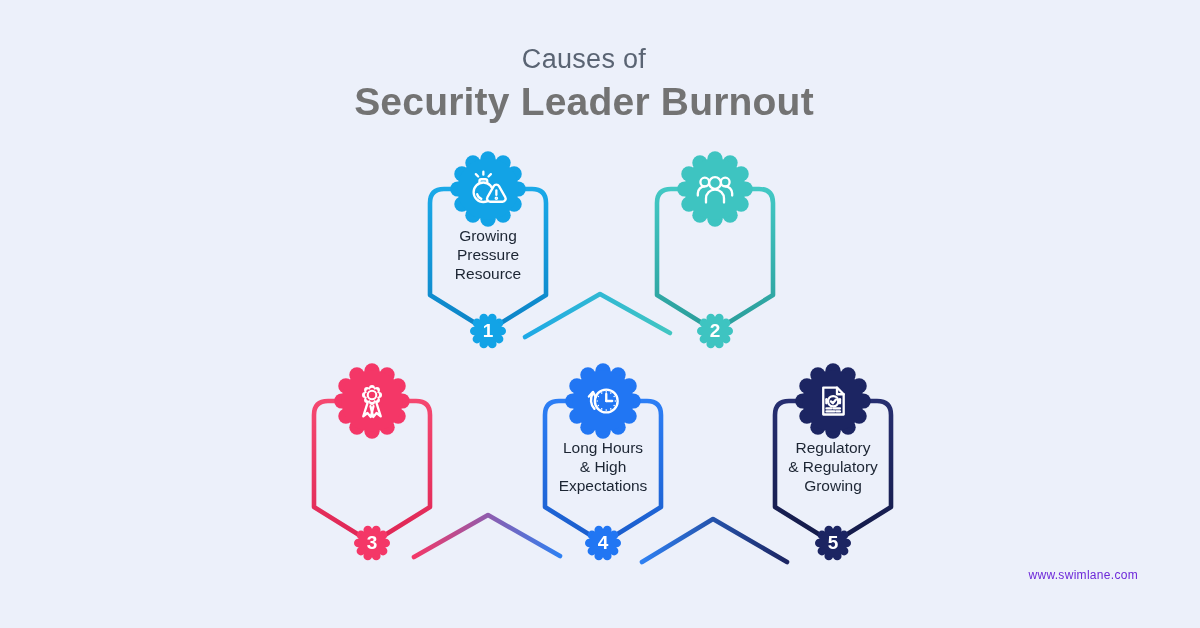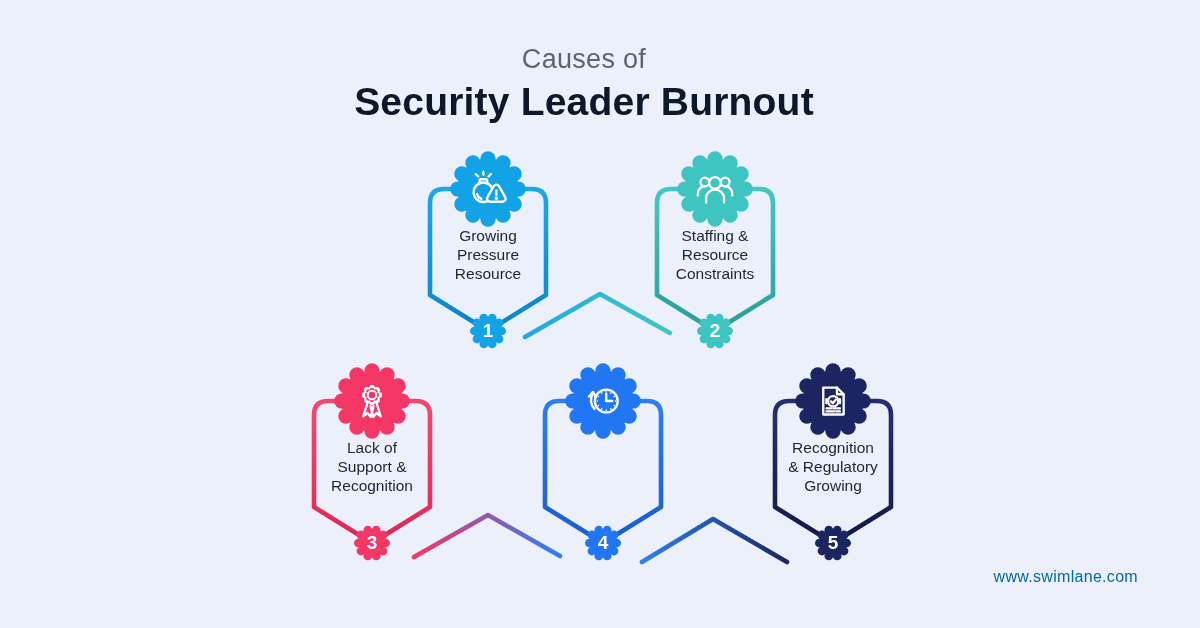--- a/index.html
+++ b/index.html
@@ -2,21 +2,21 @@
 <html><head>
 <meta charset="utf-8">
 <style>
   * { margin:0; padding:0; box-sizing:border-box; }
   html,body { width:1200px; height:628px; }
   body { font-family:"Liberation Sans","DejaVu Sans",sans-serif; }
   .canvas { position:relative; width:1200px; height:628px; background:#ECF0FA; overflow:hidden; }
 
   .title-block { position:absolute; top:44px; left:0; width:1168px; text-align:center; }
   .title-eyebrow { font-size:27px; font-weight:400; color:#5A6473; letter-spacing:.3px; }
-  .title-main { margin-top:5px; font-size:39px; font-weight:700; color:#0f172a; letter-spacing:.2px; }
+  .title-main { margin-top:5px; font-size:39px; font-weight:700; color:#737373; letter-spacing:.2px; }
 
   .connectors { position:absolute; left:0; top:0; width:1200px; height:628px; z-index:1; }
 
   .card { position:absolute; width:124px; height:208px; z-index:2; }
   .card-outline { position:absolute; left:0; top:27px; width:124px; height:158px; }
   .icon-badge { position:absolute; left:23px; top:0; width:78px; height:78px; z-index:3; }
   .card-label { position:absolute; left:-8px; top:76px; width:140px; height:56px;
                 display:flex; flex-direction:column; align-items:center; justify-content:center;
                 text-align:center; font-size:15.5px; line-height:19px; font-weight:500;
                 color:#1C2533; z-index:3; }
@@ -28,21 +28,21 @@
 
   .card1 { left:426px; top:150px; }
   .card2 { left:653px; top:150px; }
   .card3 { left:310px; top:362px; }
   .card4 { left:541px; top:362px; }
   .card5 { left:771px; top:362px; }
 
   .icon-stroke { stroke:#FFFFFF; stroke-width:2.5; fill:none; stroke-linecap:round; stroke-linejoin:round; }
   .outline-path { fill:none; stroke-width:4.6; stroke-linecap:round; stroke-linejoin:round; }
 
-  .footer-url { position:absolute; top:568px; right:62px; font-size:16px; color:#0369a1; letter-spacing:.3px; }
+  .footer-url { position:absolute; top:568px; right:62px; font-size:12px; color:#6d28d9; letter-spacing:.3px; }
 </style>
 </head>
 <body>
 
 <div class="canvas">
 
   <div class="title-block">
     <div class="title-eyebrow">Causes of</div>
     <div class="title-main">Security Leader Burnout</div>
   </div>
@@ -162,25 +162,20 @@
         <g class="icon-stroke">
           <circle cx="13" cy="16.5" r="4.7" fill="#3EC4C1"></circle>
           <circle cx="35" cy="16.5" r="4.7" fill="#3EC4C1"></circle>
           <path d="M 5.5 31 v -2.3 a 7.6 7.6 0 0 1 7.6 -7.6"></path>
           <path d="M 42.5 31 v -2.3 a 7.6 7.6 0 0 0 -7.6 -7.6"></path>
           <circle cx="24" cy="17.5" r="6.3" fill="#3EC4C1"></circle>
           <path d="M 14.3 38.5 v -4.2 a 9.7 9.7 0 0 1 19.4 0 v 4.2"></path>
         </g>
       </g>
     </svg>
-    <div class="card-label">
-      <span>Staffing &amp;</span>
-      <span>Resource</span>
-      <span>Constraints</span>
-    </div>
     <div class="num-badge">
       <svg class="seal-svg seal" viewBox="0 0 44 44">
           <g>
             <circle cx="37.00" cy="22.00" r="4.8" fill="#3EC4C1"></circle>
             <circle cx="34.14" cy="30.82" r="4.8" fill="#3EC4C1"></circle>
             <circle cx="26.64" cy="36.27" r="4.8" fill="#3EC4C1"></circle>
             <circle cx="17.36" cy="36.27" r="4.8" fill="#3EC4C1"></circle>
             <circle cx="9.86" cy="30.82" r="4.8" fill="#3EC4C1"></circle>
             <circle cx="7.00" cy="22.00" r="4.8" fill="#3EC4C1"></circle>
             <circle cx="9.86" cy="13.18" r="4.8" fill="#3EC4C1"></circle>
@@ -243,25 +238,20 @@
             <circle cx="20.18" cy="21.32" r="2.3"></circle>
           <circle cx="18.6" cy="17.5" r="2.3"></circle>
             <circle cx="20.18" cy="13.68" r="2.3"></circle>
           <circle cx="24" cy="12.1" r="2.3"></circle>
             <circle cx="27.82" cy="13.68" r="2.3"></circle>
           <circle cx="24" cy="17.5" r="5.4"></circle>
         </g>
         <circle cx="24" cy="17.5" r="4.6" fill="none" stroke="#FFFFFF" stroke-width="2.2"></circle>
       </g>
     </svg>
-    <div class="card-label">
-      <span>Lack of</span>
-      <span>Support &amp;</span>
-      <span>Recognition</span>
-    </div>
     <div class="num-badge">
       <svg class="seal-svg seal" viewBox="0 0 44 44">
           <g>
             <circle cx="37.00" cy="22.00" r="4.8" fill="#F43767"></circle>
             <circle cx="34.14" cy="30.82" r="4.8" fill="#F43767"></circle>
             <circle cx="26.64" cy="36.27" r="4.8" fill="#F43767"></circle>
             <circle cx="17.36" cy="36.27" r="4.8" fill="#F43767"></circle>
             <circle cx="9.86" cy="30.82" r="4.8" fill="#F43767"></circle>
             <circle cx="7.00" cy="22.00" r="4.8" fill="#F43767"></circle>
             <circle cx="9.86" cy="13.18" r="4.8" fill="#F43767"></circle>
@@ -318,20 +308,25 @@
             <circle cx="19.01" cy="28.9" r="0.85"></circle>
           <circle cx="17.7" cy="24" r="0.85"></circle>
             <circle cx="19.01" cy="19.1" r="0.85"></circle>
           <circle cx="22.6" cy="15.51" r="0.85"></circle>
             <circle cx="27.5" cy="14.2" r="0.85"></circle>
           <circle cx="32.4" cy="15.51" r="0.85"></circle>
             <circle cx="36" cy="19.1" r="0.85"></circle>
         </g>
       </g>
     </svg>
+    <div class="card-label">
+      <span>Long Hours</span>
+      <span>&amp; High</span>
+      <span>Expectations</span>
+    </div>
     <div class="num-badge">
       <svg class="seal-svg seal" viewBox="0 0 44 44">
           <g>
             <circle cx="37.00" cy="22.00" r="4.8" fill="#2176F3"></circle>
             <circle cx="34.14" cy="30.82" r="4.8" fill="#2176F3"></circle>
             <circle cx="26.64" cy="36.27" r="4.8" fill="#2176F3"></circle>
             <circle cx="17.36" cy="36.27" r="4.8" fill="#2176F3"></circle>
             <circle cx="9.86" cy="30.82" r="4.8" fill="#2176F3"></circle>
             <circle cx="7.00" cy="22.00" r="4.8" fill="#2176F3"></circle>
             <circle cx="9.86" cy="13.18" r="4.8" fill="#2176F3"></circle>
@@ -380,21 +375,21 @@
           <path d="M 16.9 22.1 v 4.4"></path>
           <path d="M 31.5 22.1 v 4.4"></path>
           <path d="M 17 32 h 5.2"></path>
             <path d="M 24.4 32 h 7.1"></path>
           <path d="M 17 35.2 h 8.6"></path>
             <path d="M 27.6 35.2 h 3.9"></path>
         </g>
       </g>
     </svg>
     <div class="card-label">
-      <span>Recognition</span>
+      <span>Regulatory</span>
       <span>&amp; Regulatory</span>
       <span>Growing</span>
     </div>
     <div class="num-badge">
       <svg class="seal-svg seal" viewBox="0 0 44 44">
           <g>
             <circle cx="37.00" cy="22.00" r="4.8" fill="#1C2562"></circle>
             <circle cx="34.14" cy="30.82" r="4.8" fill="#1C2562"></circle>
             <circle cx="26.64" cy="36.27" r="4.8" fill="#1C2562"></circle>
             <circle cx="17.36" cy="36.27" r="4.8" fill="#1C2562"></circle>

